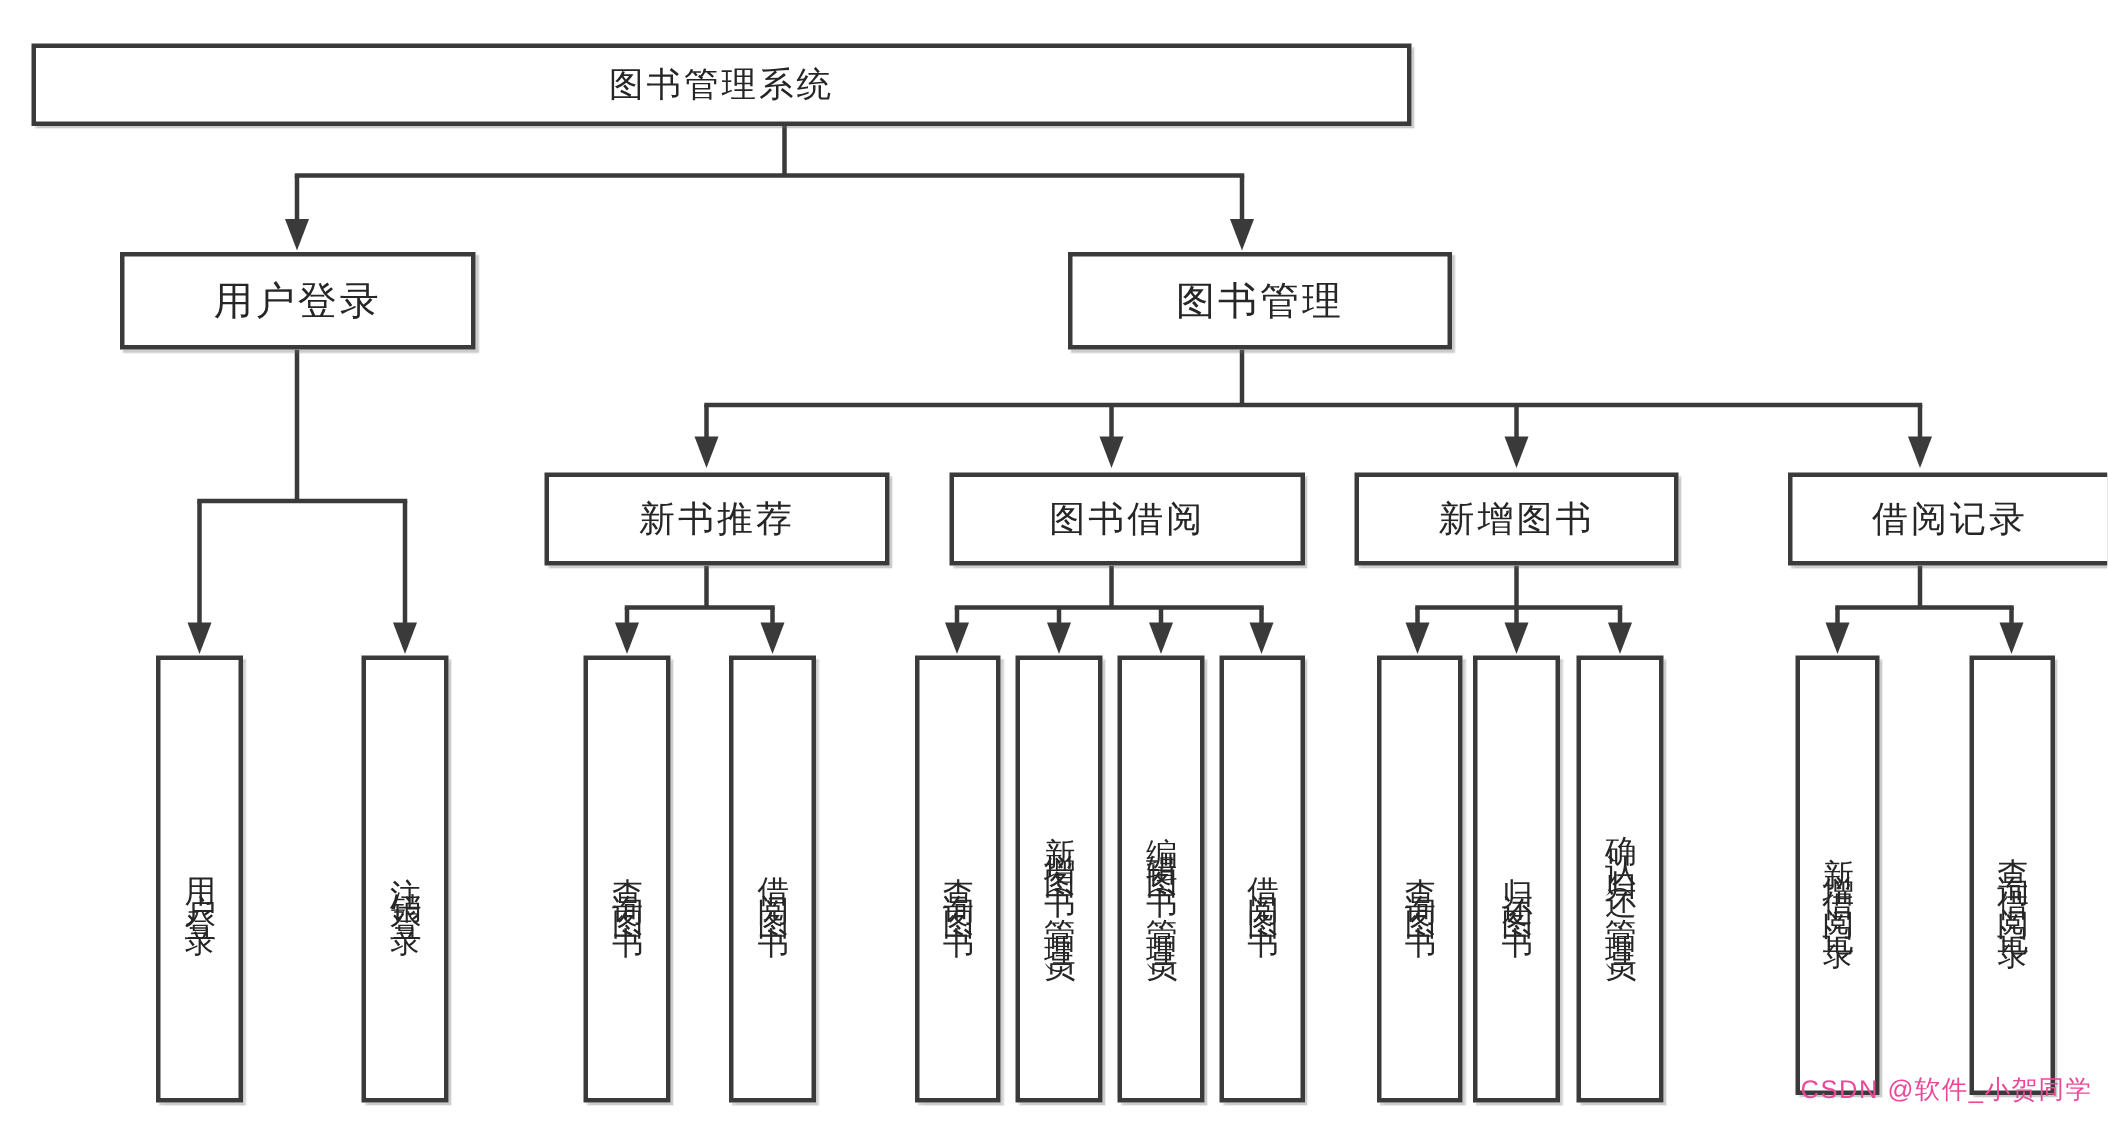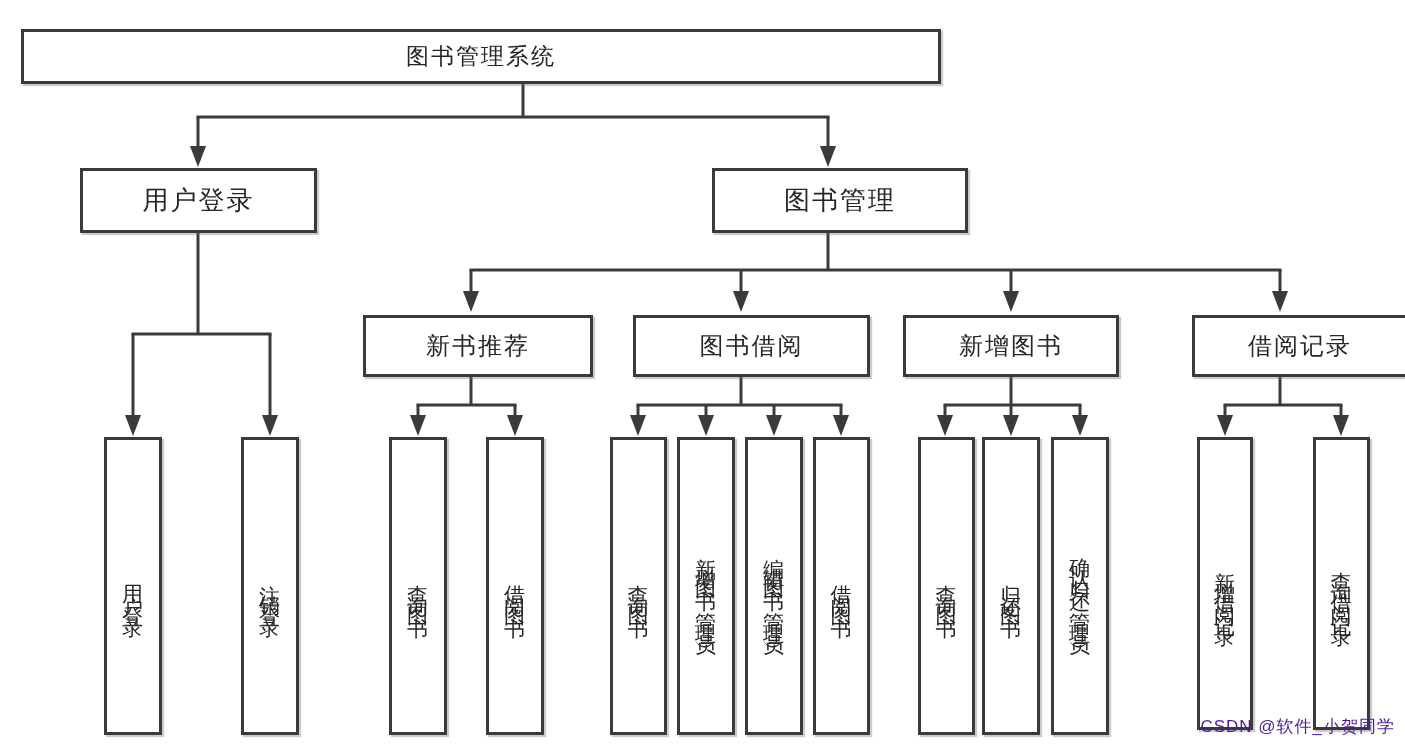--- a/index.html
+++ b/index.html
@@ -40,21 +40,21 @@
     letter-spacing: 11px;
     line-height: 1;
     padding-top: 8px;
   }
   .leaf.short { height: 293px; }
   .watermark {
     position: absolute;
     right: 10px;
     top: 715px;
     font-size: 17px;
-    color: #4c1d95;
+    color: #ec4899;
     letter-spacing: 1px;
     white-space: nowrap;
     z-index: 5;
   }
 </style>
 </head>
 <body>
 
 <div id="canvas">
 

